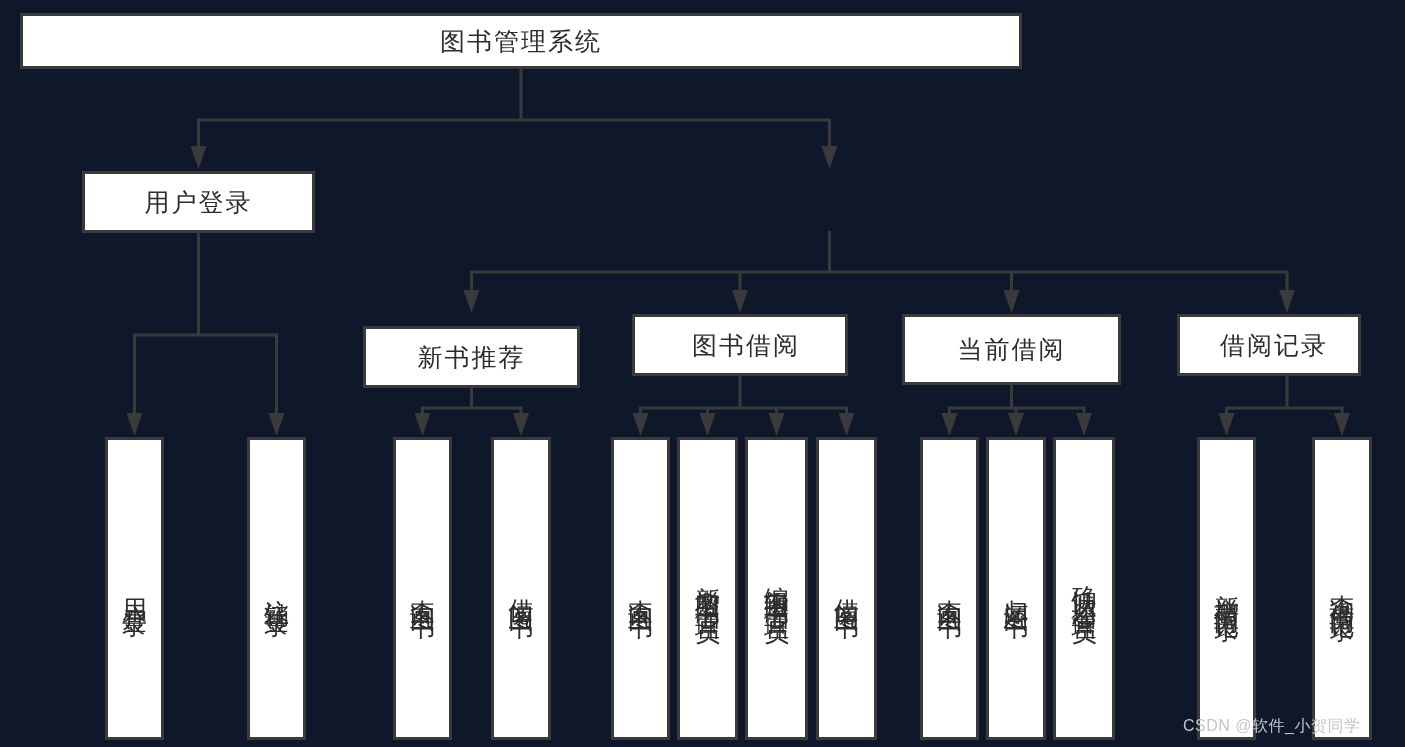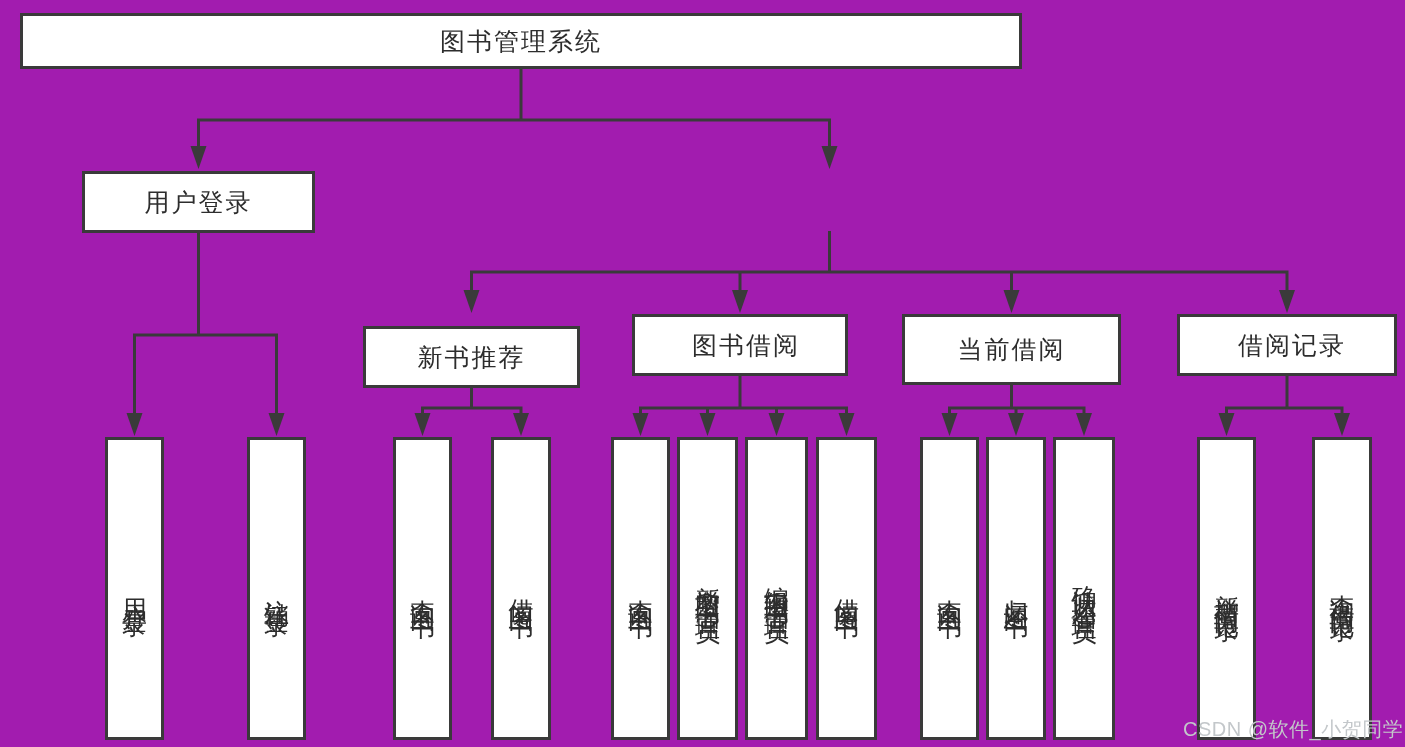--- a/index.html
+++ b/index.html
@@ -1,20 +1,20 @@
 <!DOCTYPE html>
 <html><head>
 <meta charset="utf-8">
 <style>
   html, body { margin: 0; padding: 0; background: #ffffff; }
   .canvas {
     position: relative;
     width: 1405px;
     height: 747px;
-    background: #a21caf;
+    background: #0f172a;
     overflow: hidden;
     font-family: "Liberation Sans", sans-serif;
   }
   .connectors {
     position: absolute;
     left: 0; top: 0;
     width: 1405px; height: 747px;
     pointer-events: none;
   }
   .node {
@@ -36,21 +36,21 @@
     writing-mode: vertical-rl;
     font-size: 25px;
     letter-spacing: 5px;
     line-height: 1;
   }
   .watermark {
     position: absolute;
     left: 1183px;
     top: 716px;
     width: 222px;
-    font-size: 20px;
+    font-size: 16px;
     letter-spacing: 0.5px;
     color: #c3c7ca;
     white-space: nowrap;
     z-index: 10;
   }
 </style>
 </head>
 <body>
 
 <div class="canvas">
@@ -102,21 +102,21 @@
     </g>
   </svg>
 
   <div class="node h-node" style="left:20px; top:13px; width:1002px; height:56px;">图书管理系统</div>
 
   <div class="node h-node" style="left:82px; top:171px; width:233px; height:62px;">用户登录</div>
 
   <div class="node h-node" style="left:363px; top:314px; width:217px; height:62px;margin-top:12px;">新书推荐</div>
   <div class="node h-node" style="left:632px; top:314px; width:216px; height:62px;padding-left:12px;">图书借阅</div>
   <div class="node h-node" style="left:902px; top:314px; width:219px; height:71px;">当前借阅</div>
-  <div class="node h-node" style="left:1177px; top:314px; width:220px; height:62px;padding-left:10px;">借阅记录</div>
+  <div class="node h-node" style="left:1177px; top:314px; width:184px; height:62px;padding-left:10px;">借阅记录</div>
 
   <div class="node v-node" style="left:105px; top:437px; width:59px; height:303px;">用户登录</div>
   <div class="node v-node" style="left:247px; top:437px; width:59px; height:303px;">注销登录</div>
 
   <div class="node v-node" style="left:393px; top:437px; width:59px; height:303px;">查询图书</div>
   <div class="node v-node" style="left:491px; top:437px; width:60px; height:303px;">借阅图书</div>
 
   <div class="node v-node" style="left:611px; top:437px; width:59px; height:303px;">查询图书</div>
   <div class="node v-node" style="left:677px; top:437px; width:61px; height:303px;">新增图书（管理员）</div>
   <div class="node v-node" style="left:745px; top:437px; width:63px; height:303px;">编辑图书（管理员）</div>

